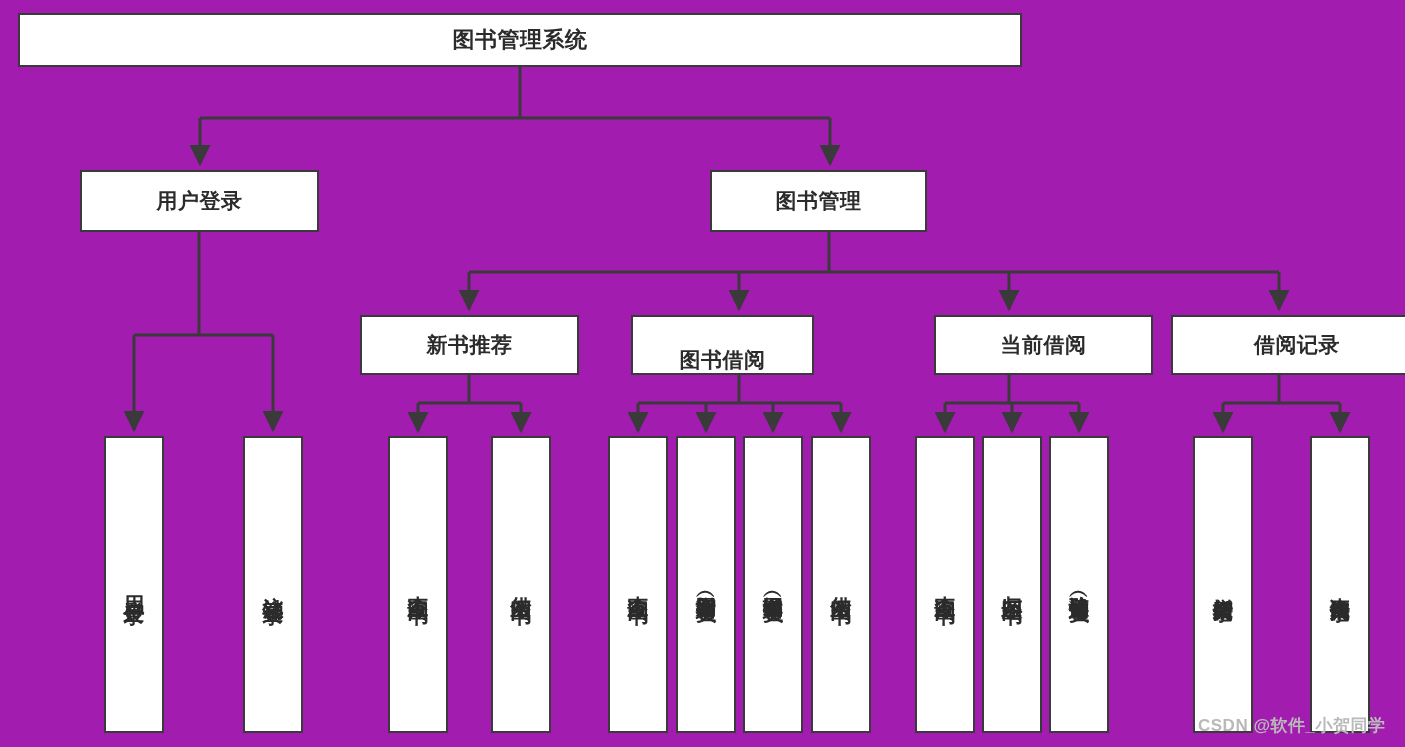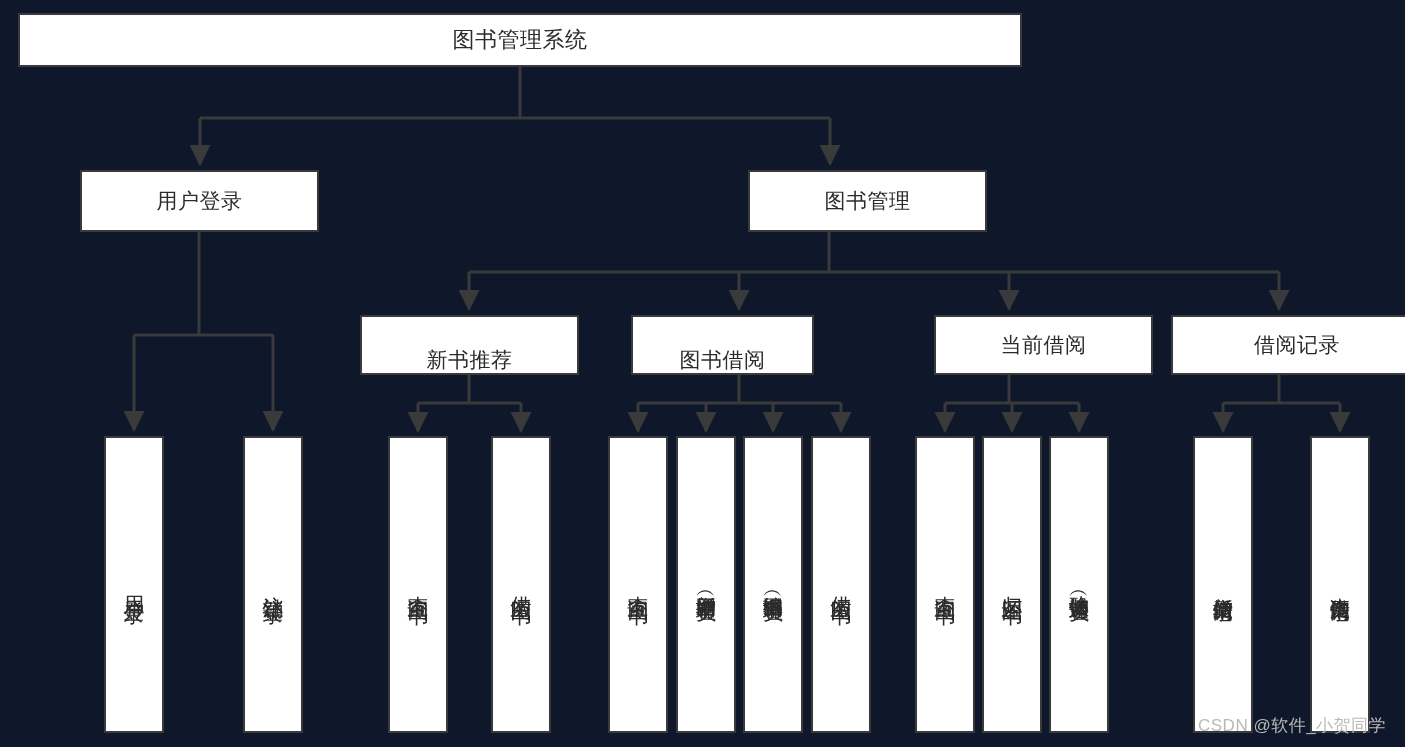--- a/index.html
+++ b/index.html
@@ -7,22 +7,23 @@
     padding: 0;
     background: #ffffff;
   }
   body {
     font-family: "Liberation Sans", "DejaVu Sans", sans-serif;
   }
   #canvas {
     position: relative;
     width: 1405px;
     height: 747px;
-    background: #0f172a;
+    background: #a21caf;
     overflow: hidden;
+    font-weight: bold;
   }
   #edges {
     position: absolute;
     left: 0;
     top: 0;
     width: 1405px;
     height: 747px;
     pointer-events: none;
   }
   .node {
@@ -138,25 +139,25 @@
   </svg>
 
   <div class="node horiz root" style="left:18px; top:13px; width:1004px; height:54px;">
     <span class="node-label">图书管理系统</span>
   </div>
 
   <div class="node horiz" style="left:80px; top:170px; width:239px; height:62px;">
     <span class="node-label">用户登录</span>
   </div>
 
-  <div class="node horiz" style="left:748px; top:170px; width:239px; height:62px;">
+  <div class="node horiz" style="left:710px; top:170px; width:217px; height:62px;">
     <span class="node-label">图书管理</span>
   </div>
 
-  <div class="node horiz" style="left:360px; top:315px; width:219px; height:60px;align-items:flex-end;">
+  <div class="node horiz" style="left:360px; top:315px; width:219px; height:60px;">
     <span class="node-label">新书推荐</span>
   </div>
 
   <div class="node horiz" style="left:631px; top:315px; width:183px; height:60px;align-items:flex-end;">
     <span class="node-label">图书借阅</span>
   </div>
 
   <div class="node horiz" style="left:901px; top:315px; width:219px; height:60px;margin-left:33px;">
     <span class="node-label">当前借阅</span>
   </div>

